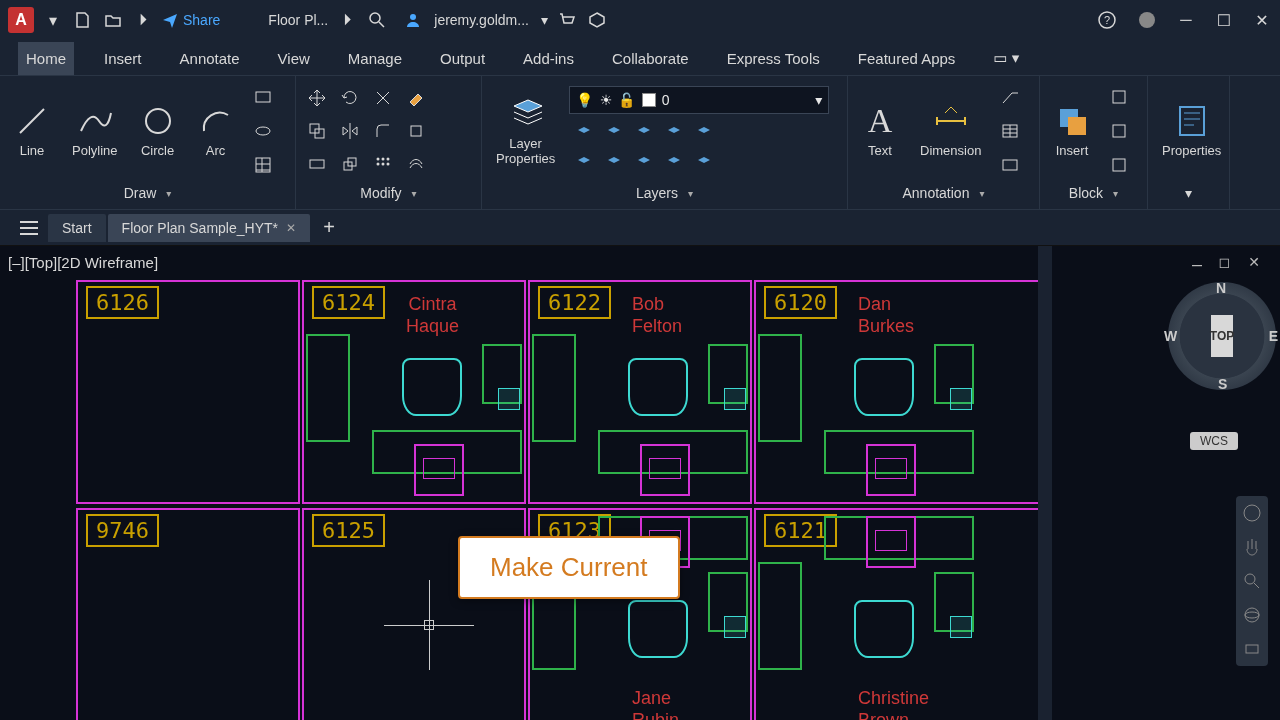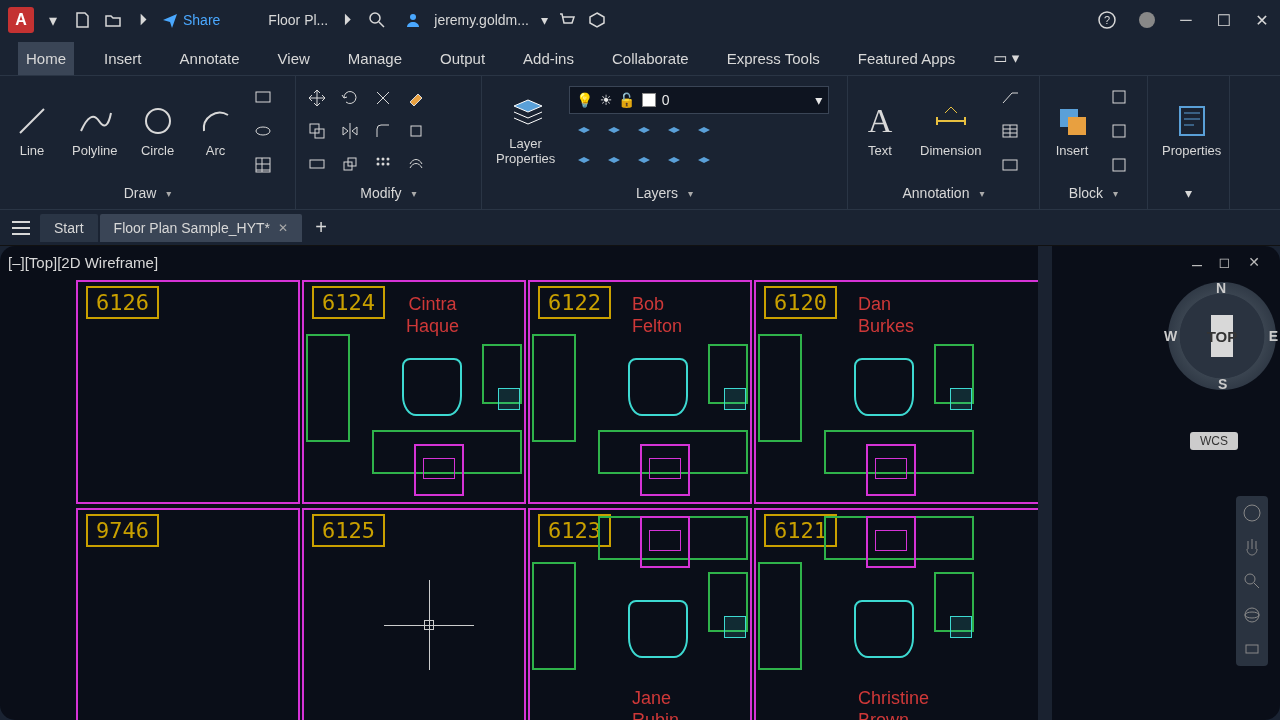--- a/index.html
+++ b/index.html
@@ -28,28 +28,28 @@
 .panel-footer { text-align: center; font-size: 14px; color: #d8d8d8; padding: 4px 0; display: flex; justify-content: center; align-items: center; gap: 6px; }
 .tool-btn { display: flex; flex-direction: column; align-items: center; gap: 4px; padding: 4px 8px; cursor: pointer; font-size: 13px; color: #d8d8d8; }
 .tool-icon { width: 36px; height: 36px; display: flex; align-items: center; justify-content: center; }
 .small-grid { display: grid; grid-template-columns: repeat(4, 30px); grid-auto-rows: 30px; gap: 3px; }
 .small-btn { width: 30px; height: 30px; display: flex; align-items: center; justify-content: center; cursor: pointer; }
 .layer-dd { background: #0e1420; border: 1px solid #3a4556; height: 28px; width: 260px; display: flex; align-items: center; padding: 0 6px; gap: 6px; font-size: 14px; }
 .layer-icons-grid { display: grid; grid-template-columns: repeat(5, 28px); grid-auto-rows: 28px; gap: 2px; margin-top: 4px; }
 .layer-right { display: flex; flex-direction: column; }
 
 
-.file-tabs { height: 36px; display: flex; align-items: center; gap: 2px; padding-left: 4px; background: #1a2332; border-bottom: 1px solid #111; }
+.file-tabs { height: 36px; display: flex; align-items: center; gap: 2px; padding-left: 12px; background: #1a2332; border-bottom: 1px solid #111; }
 .ham { width: 34px; height: 28px; display: flex; align-items: center; justify-content: center; cursor: pointer; }
 .file-tab { padding: 6px 14px; background: #3a4556; color: #d8d8d8; font-size: 14px; cursor: pointer; border-radius: 2px 2px 0 0; display: flex; align-items: center; gap: 8px; }
 .file-tab.inactive { background: #2a3545; }
 .close-x { color: #aaa; font-size: 12px; }
 
 
-.canvas-wrap { position: absolute; top: 246px; left: 0; right: 0; bottom: 0; background: #0a0e18; border-radius: 15px; }
+.canvas-wrap { position: absolute; top: 246px; left: 0; right: 0; bottom: 0; background: #0a0e18; }
 .vp-label { position: absolute; top: 8px; left: 8px; color: #d8d8d8; font-size: 15px; }
 .drawing { position: absolute; inset: 0; }
 
 
 .room { position: absolute; border: 2px solid #d633d6; }
 .rnum { position: absolute; border: 2px solid #c9a000; color: #c9a000; padding: 2px 8px; font-size: 22px; font-family: monospace; background: #0a0e18; }
 .rname { position: absolute; color: #ce3838; font-size: 18px; font-family: Arial; line-height: 1.2; }
 .desk { position: absolute; border: 2px solid #2fb24a; }
 .chair { position: absolute; border: 2px solid #3dd9d1; border-radius: 8px 8px 14px 14px / 8px 8px 20px 20px; }
 .phone { position: absolute; width: 22px; height: 22px; border: 1px solid #3dd9d1; background: rgba(61,217,209,0.15); }
@@ -64,21 +64,21 @@
 
 
 .tooltip { position: absolute; background: #fff; color: #d47b20; font-size: 26px; padding: 14px 30px; border: 2px solid #d47b20; border-radius: 4px; box-shadow: 0 2px 8px rgba(0,0,0,0.4); }
 
 
 .viewcube { position: absolute; right: 12px; top: 8px; width: 110px; height: 140px; color: #bbb; }
 .vc-min { position: absolute; right: 66px; top: 0; font-size: 18px; cursor: pointer; }
 .vc-max { position: absolute; right: 38px; top: 0; font-size: 14px; cursor: pointer; }
 .vc-close { position: absolute; right: 8px; top: 0; font-size: 14px; cursor: pointer; }
 .vc-ring { position: absolute; left: 10px; top: 28px; width: 108px; height: 108px; border-radius: 50%; background: radial-gradient(circle, #2a3340 55%, #3a4450 56%, #2a3340 80%); display: flex; align-items: center; justify-content: center; }
-.vc-face { width: 22px; height: 42px; background: #d8d8d8; color: #333; display: flex; align-items: center; justify-content: center; font-size: 15px; font-weight: bold; cursor: pointer; }
+.vc-face { width: 22px; height: 42px; background: #d8d8d8; color: #333; display: flex; align-items: center; justify-content: center; font-size: 12px; font-weight: bold; cursor: pointer; }
 .vc-dir { position: absolute; font-size: 14px; font-weight: bold; color: #ccc; }
 .wcs { position: absolute; right: 42px; top: 186px; background: #ccc; color: #333; font-size: 12px; padding: 2px 10px; border-radius: 3px; }
 
 
 .navbar { position: absolute; right: 12px; top: 250px; width: 32px; background: #2a3340; border-radius: 4px; padding: 6px 0; display: flex; flex-direction: column; align-items: center; gap: 12px; }
 .nav-i { width: 22px; height: 22px; color: #888; cursor: pointer; display: flex; align-items: center; justify-content: center; }
 
 
 .hscroll { position: absolute; right: 228px; top: 0; width: 14px; height: 100%; background: #1a2230; }
 .dropdown-arrow::after { content: "▾"; font-size: 10px; margin-left: 4px; color: #aaa; }
@@ -535,20 +535,21 @@
       <div class="desk" style="left: 934px; top: 326px; width: 40px; height: 60px;"></div>
       <div class="chair" style="left: 854px; top: 354px; width: 60px; height: 58px;"></div>
       <div class="phone" style="left: 950px; top: 370px;"></div>
       <div class="filecab" style="left: 866px; top: 270px; width: 50px; height: 52px;"></div>
     </div>
 
   <div class="crosshair" style="left:384px;top:334px">
       <div class="cross-box"></div>
     </div>
 
+  <div class="tooltip" style="left:458px;top:290px">Make Current</div>
 
   <div class="hscroll"></div>
 
   <div class="viewcube">
     <span class="vc-min">–</span>
     <span class="vc-max">◻</span>
     <span class="vc-close">✕</span>
     <div class="vc-ring">
       <div class="vc-face">TOP</div>
       <span class="vc-dir" style="top:-2px;left:48px">N</span>

